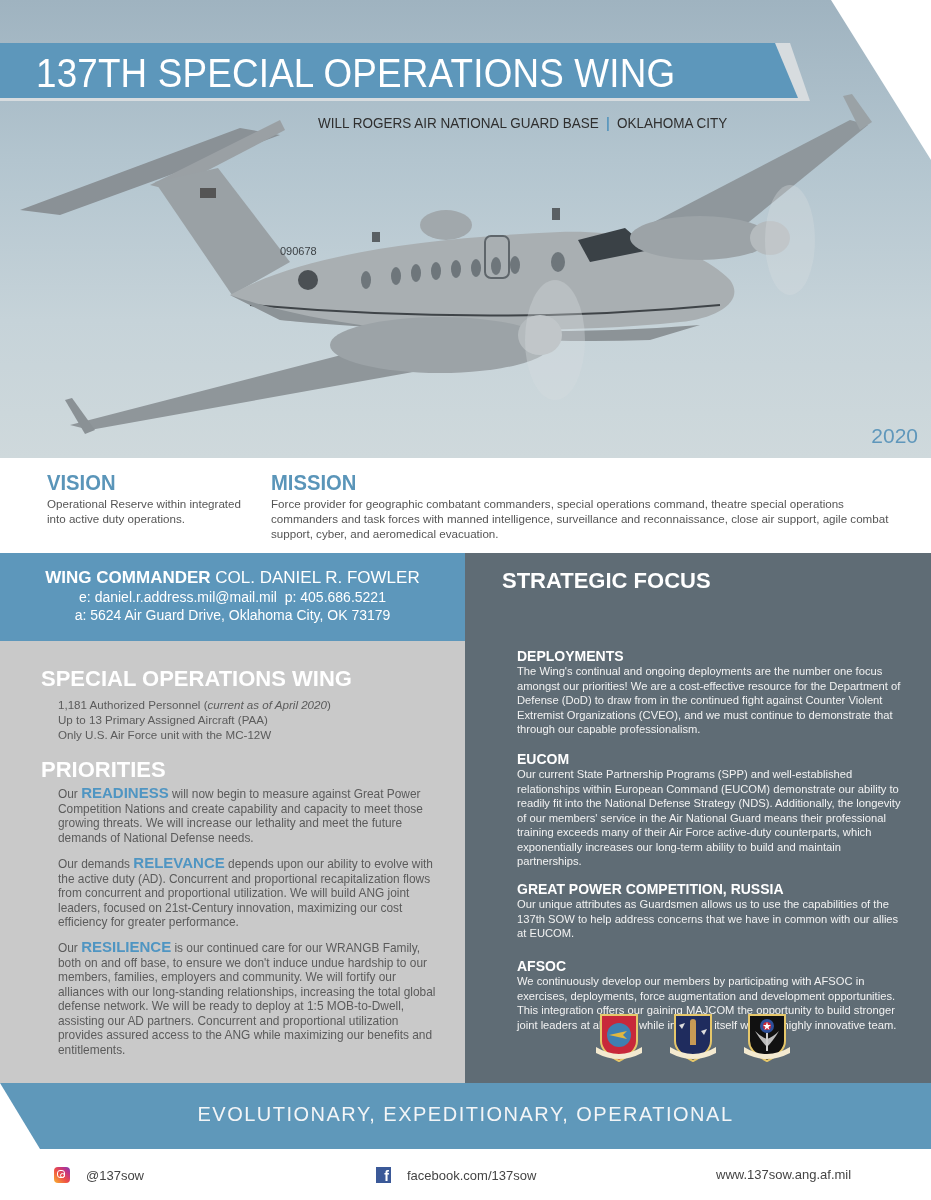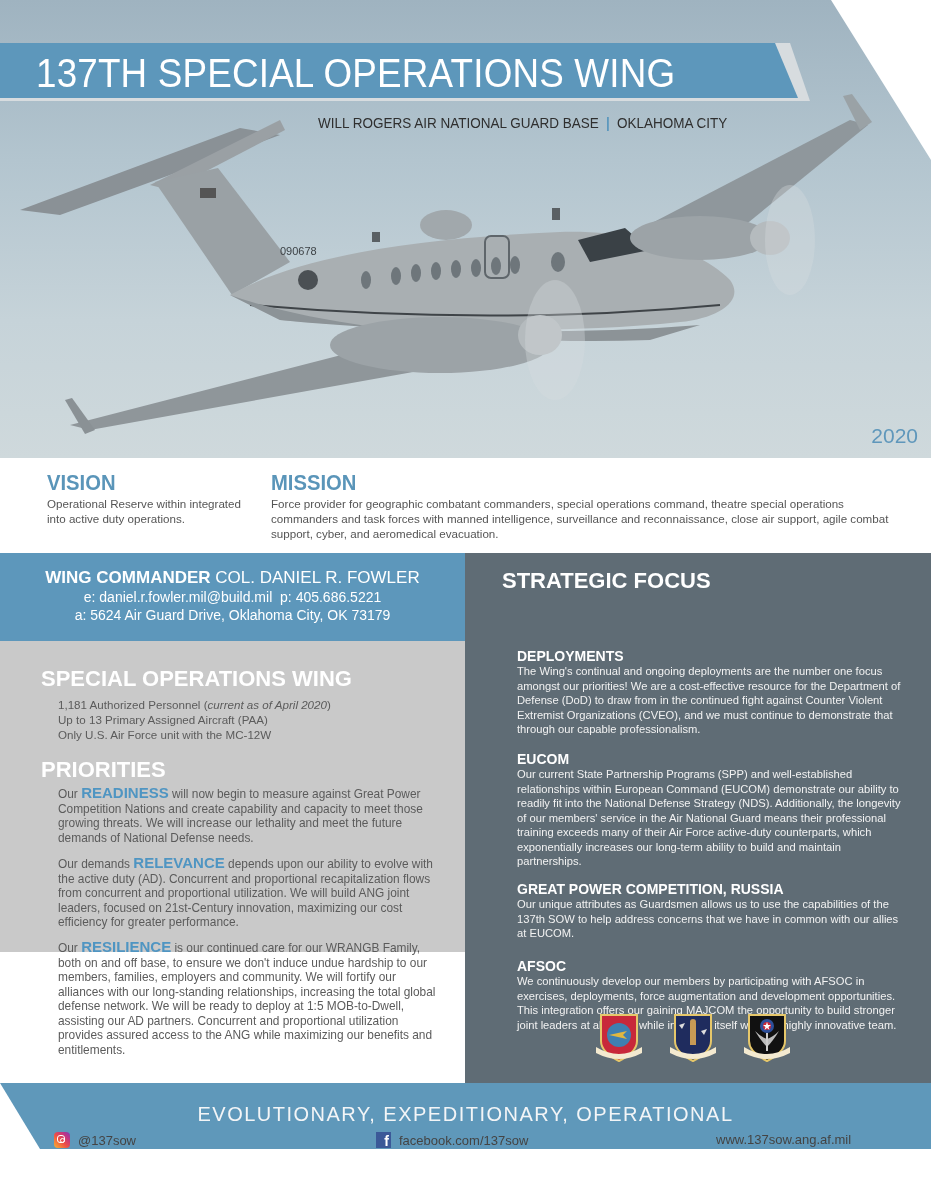--- a/index.html
+++ b/index.html
@@ -37,21 +37,21 @@
 
   
   .vm { position: absolute; top: 470px; left: 0; width: 931px; height: 84px; }
   .vision { position: absolute; left: 47px; top: 0; width: 200px; }
   .mission { position: absolute; left: 271px; top: 0; width: 630px; }
   .vm h2 { font-size: 22px; color: #5a95b9; font-weight: 700; line-height: 26px;
            transform: scaleX(0.92); transform-origin: left center; }
   .vm p { font-size: 11.6px; line-height: 15px; color: #555; }
 
   
-  .left-col { position: absolute; left: 0; top: 553px; width: 465px; height: 399px; background: #c9c9c9; }
+  .left-col { position: absolute; left: 0; top: 553px; width: 465px; height: 530px; background: #c9c9c9; }
   .commander {
     position: absolute; left: 0; top: 0; width: 465px; height: 88px; background: #5d97bb;
     color: #fff; text-align: center; padding-top: 15px;
   }
   .commander .line1 { font-size: 17px; line-height: 20px; }
   .commander .line1 b { font-weight: 700; }
   .commander .line2, .commander .line3 { font-size: 14px; line-height: 18px; }
   .sow-title { position: absolute; left: 41px; top: 113px; font-size: 22px; color: #fff; font-weight: 700; }
   .sow-list { position: absolute; left: 58px; top: 144px; font-size: 11.6px; line-height: 15px; color: #5b5b5b; }
   .prio-title { position: absolute; left: 41px; top: 204px; font-size: 22px; color: #fff; font-weight: 700; }
@@ -69,21 +69,21 @@
   .badges { position: absolute; left: 128px; top: 458px; display: flex; gap: 22px; }
   .badge { width: 52px; height: 52px; }
 
   
   .footer-band { position: absolute; left: 0; top: 1083px; width: 931px; height: 68px; }
   .footer-band svg { position: absolute; left: 0; top: 0; }
   .motto {
     position: absolute; left: 0; top: 20px; width: 931px; text-align: center;
     font-size: 20px; color: #f3f5f7; letter-spacing: 1.5px;
   }
-  .social { position: absolute; top: 1132px; font-size: 13px; color: #444; display: flex; align-items: center; gap: 8px; }
+  .social { position: absolute; top: 1167px; font-size: 13px; color: #444; display: flex; align-items: center; gap: 16px; }
   .ig { left: 54px; } .fb { left: 376px; } .web { left: 716px; }
   .ig-icon { width: 16px; height: 16px; border-radius: 4px;
     background: linear-gradient(45deg, #f8b431 0%, #ee4f45 45%, #c13584 75%, #7a3eb7 100%); position: relative; }
   .ig-icon::before { content: ""; position: absolute; left: 3px; top: 3px; width: 8px; height: 8px; border: 1.5px solid #fff; border-radius: 3px; box-sizing: border-box; }
   .ig-icon::after { content: ""; position: absolute; left: 5.5px; top: 5.5px; width: 5px; height: 5px; border: 1.2px solid #fff; border-radius: 50%; box-sizing: border-box; }
   .fb-icon { width: 15px; height: 16px; background: #3b5998; color: #fff; font-weight: 700; font-size: 14px;
     line-height: 18px; text-align: right; padding-right: 2px; font-family: "Liberation Sans", sans-serif; }
 </style>
 </head>
 <body>
@@ -167,21 +167,21 @@
 </div>
 
 <div class="left-col">
   <div class="commander">
     <div class="line1">
       <b>WING COMMANDER</b>
       <span>COL. DANIEL R. FOWLER</span>
     </div>
     <div class="line2">
       <span>e:</span>
-      <span>daniel.r.fowler.mil@build.mil</span>&nbsp;
+      <span>daniel.r.address.mil@mail.mil</span>&nbsp;
       <span>p:</span>
       <span>405.686.5221</span>
     </div>
     <div class="line3">
       <span>a:</span>
       <span>5624 Air Guard Drive, Oklahoma City, OK 73179</span>
     </div>
   </div>
 
   <div class="sow-title">SPECIAL OPERATIONS WING</div>

